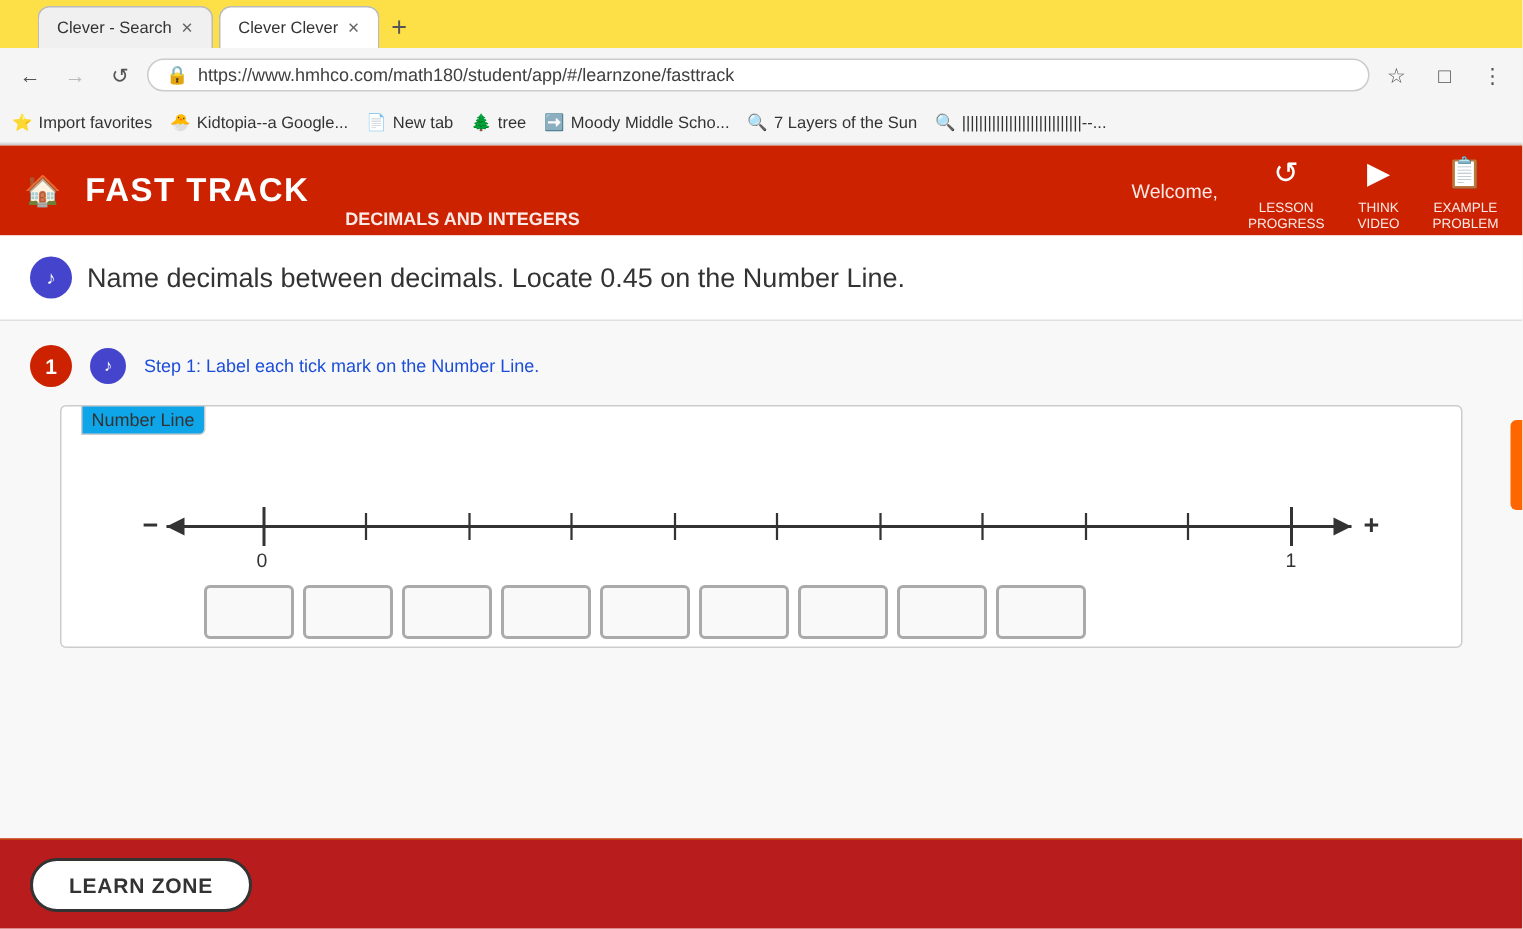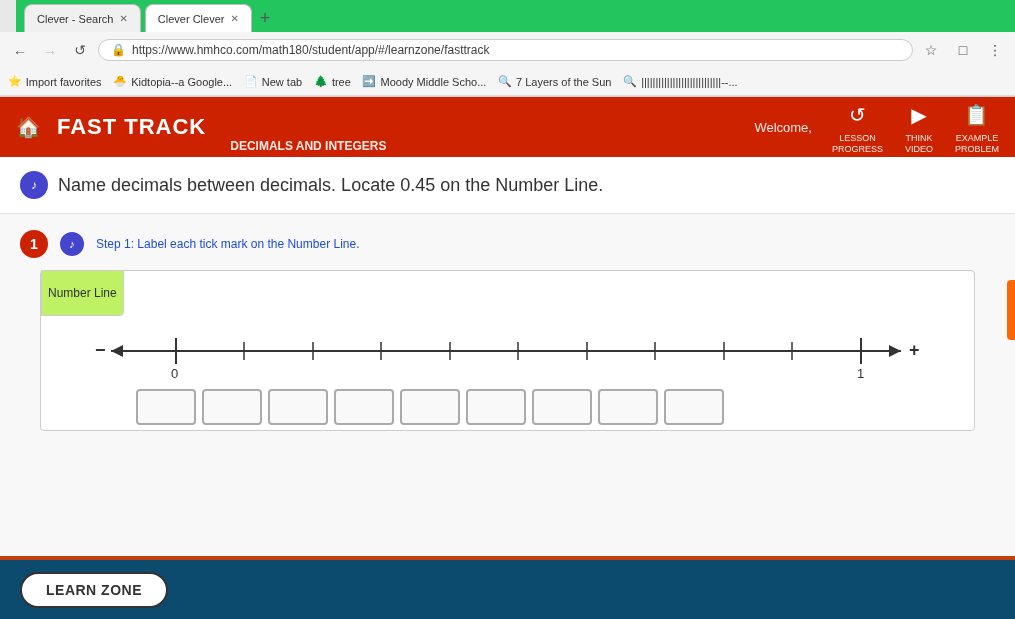--- a/index.html
+++ b/index.html
@@ -6,25 +6,24 @@
     body { font-family: Arial, sans-serif; background: #f0f0f0; width: 1015px; height: 619px; overflow: hidden; position: relative; }
 
     
     .browser-chrome {
       background: #e8e8e8;
       border-bottom: 1px solid #ccc;
     }
     .tab-bar {
       display: flex;
       align-items: center;
-      padding: 4px 8px 0;
-      background: #22c55e;
+      padding: 4px 25px 0;
+      background: #fde047;
       height: 32px;
       gap: 4px;
-      margin-left: 16px;
     }
     .tab {
       background: #f0f0f0;
       border-radius: 8px 8px 0 0;
       padding: 4px 12px;
       font-size: 11px;
       display: flex;
       align-items: center;
       gap: 6px;
       height: 28px;
@@ -232,26 +231,26 @@
       border: 1px solid #ccc;
       border-radius: 4px;
       padding: 20px 40px 30px;
       margin: 0 20px;
       position: relative;
       min-height: 160px;
     }
     .number-line-label {
       font-size: 12px;
       color: #333;
-      background: #bef264;
-      padding: 15px 6px;
+      background: #0ea5e9;
+      padding: 2px 6px;
       border: 1px solid #ccc;
       position: absolute;
       top: -1px;
-      left: 0;
+      left: 13px;
       border-radius: 0 0 4px 0;
     }
 
     
     .number-line-inputs {
       display: flex;
       gap: 6px;
       position: absolute;
       bottom: 5px;
       left: 95px;
@@ -262,23 +261,23 @@
       border: 2px solid #aaa;
       border-radius: 4px;
       text-align: center;
       font-size: 13px;
       background: #f9f9f9;
       color: #333;
     }
 
     
     .bottom-bar {
-      background: #0c4a6e;
+      background: #b91c1c;
       padding: 12px 20px;
-      border-top: 4px solid #c2410c;
+      border-top: 1px solid #c2410c;
       display: flex;
       align-items: center;
     }
     .learn-zone-btn {
       background: white;
       border: 2px solid #333;
       border-radius: 24px;
       padding: 8px 24px;
       font-size: 14px;
       font-weight: bold;

